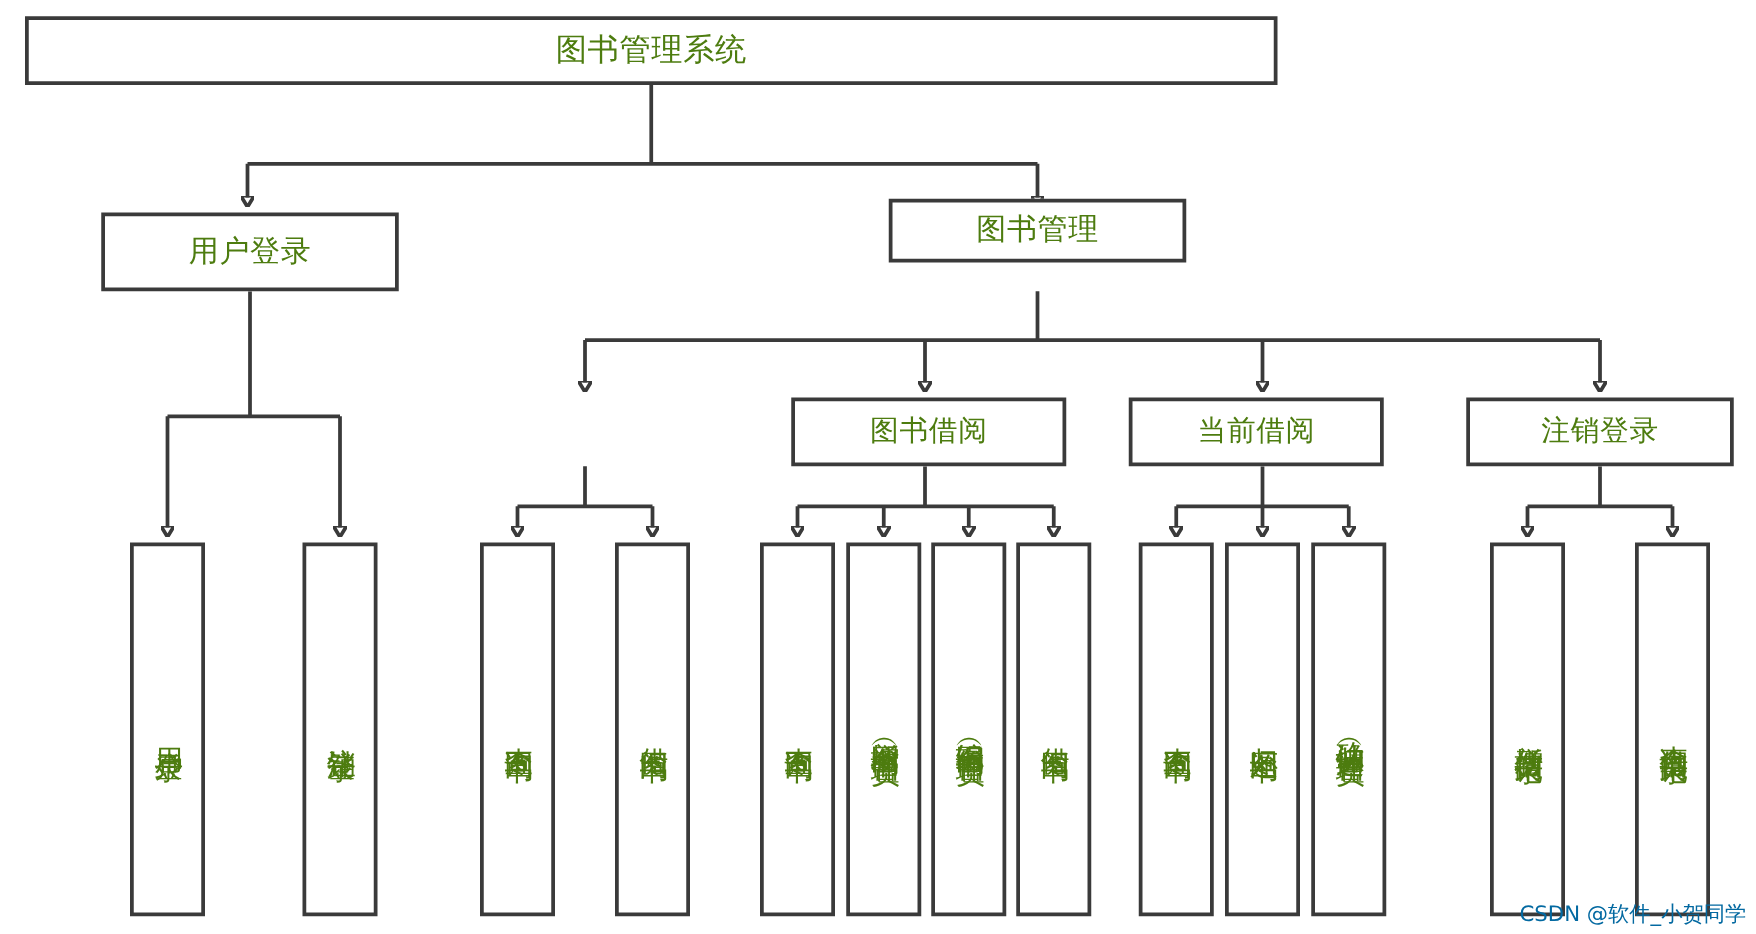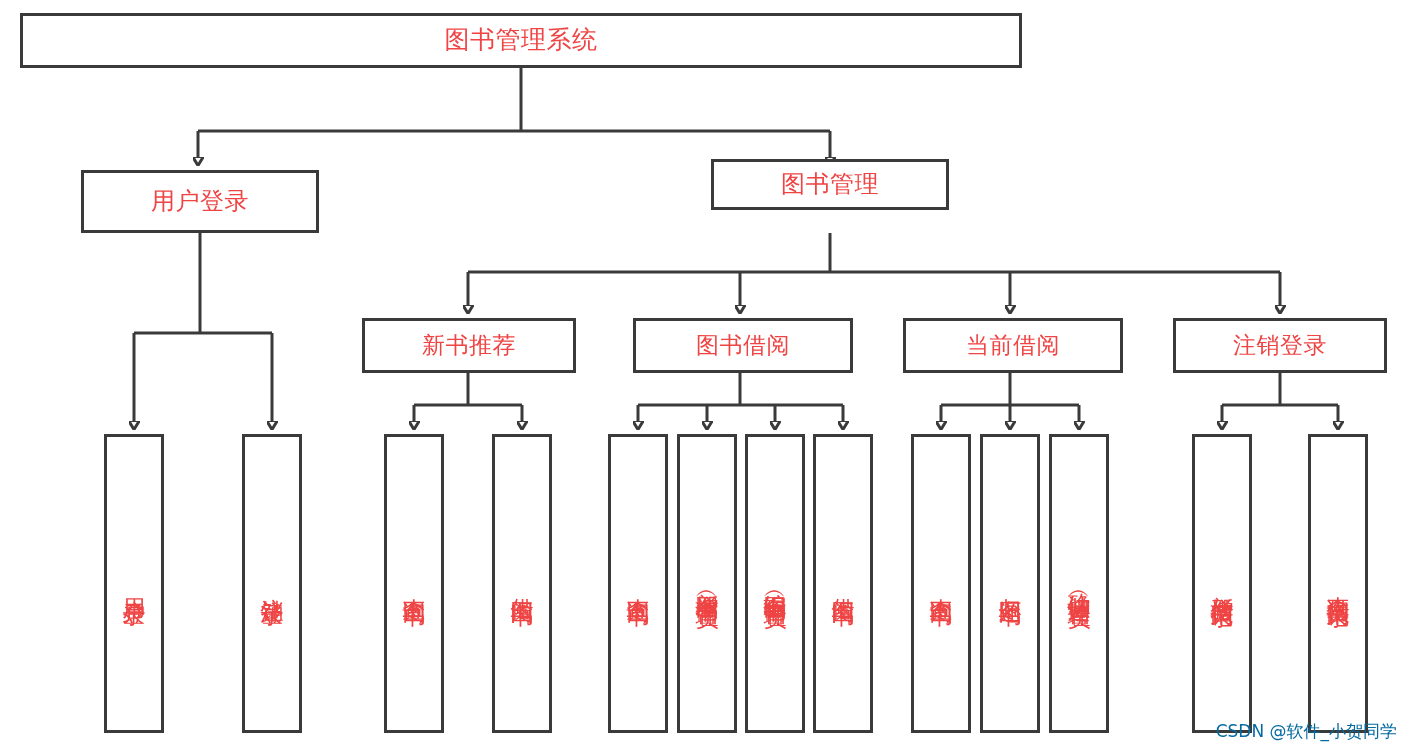--- a/index.html
+++ b/index.html
@@ -19,21 +19,21 @@
     overflow: hidden;
   }
   .node {
     position: absolute;
     box-sizing: border-box;
     background: #ffffff;
     border: 3px solid #3a3a3a;
     display: flex;
     align-items: center;
     justify-content: center;
-    color: #ef4444;
+    color: #4d7c0f;
   }
   .node.root   { font-size: 25px; }
   .node.lvl1   { font-size: 24px; }
   .node.lvl2   { font-size: 23px; }
   .node.leaf   { font-size: 23px; }
   .node-label {
     line-height: 1.22;
     letter-spacing: 0.5px;
     white-space: pre;
     text-align: center;
@@ -127,27 +127,24 @@
     <span class="node-label">图书管理系统</span>
   </div>
 
   <div class="node lvl1" style="left:81px; top:170px; width:238px; height:63px;">
     <span class="node-label">用户登录</span>
   </div>
   <div class="node lvl1" style="left:711px; top:159px; width:238px; height:51px;font-family:Liberation Serif, serif;">
     <span class="node-label">图书管理</span>
   </div>
 
-  <div class="node lvl2" style="left:362px; top:318px; width:214px; height:55px;">
-    <span class="node-label">新书推荐</span>
-  </div>
   <div class="node lvl2" style="left:633px; top:318px; width:220px; height:55px;">
     <span class="node-label">图书借阅</span>
   </div>
-  <div class="node lvl2" style="left:903px; top:318px; width:220px; height:55px;">
+  <div class="node lvl2" style="left:903px; top:318px; width:204px; height:55px;">
     <span class="node-label">当前借阅</span>
   </div>
   <div class="node lvl2" style="left:1173px; top:318px; width:214px; height:55px;">
     <span class="node-label">注销登录</span>
   </div>
 
   <div class="node leaf" style="left:104px; top:434px; width:60px; height:299px;">
     <span class="node-label">用户登录</span>
   </div>
   <div class="node leaf" style="left:242px; top:434px; width:60px; height:299px;">

